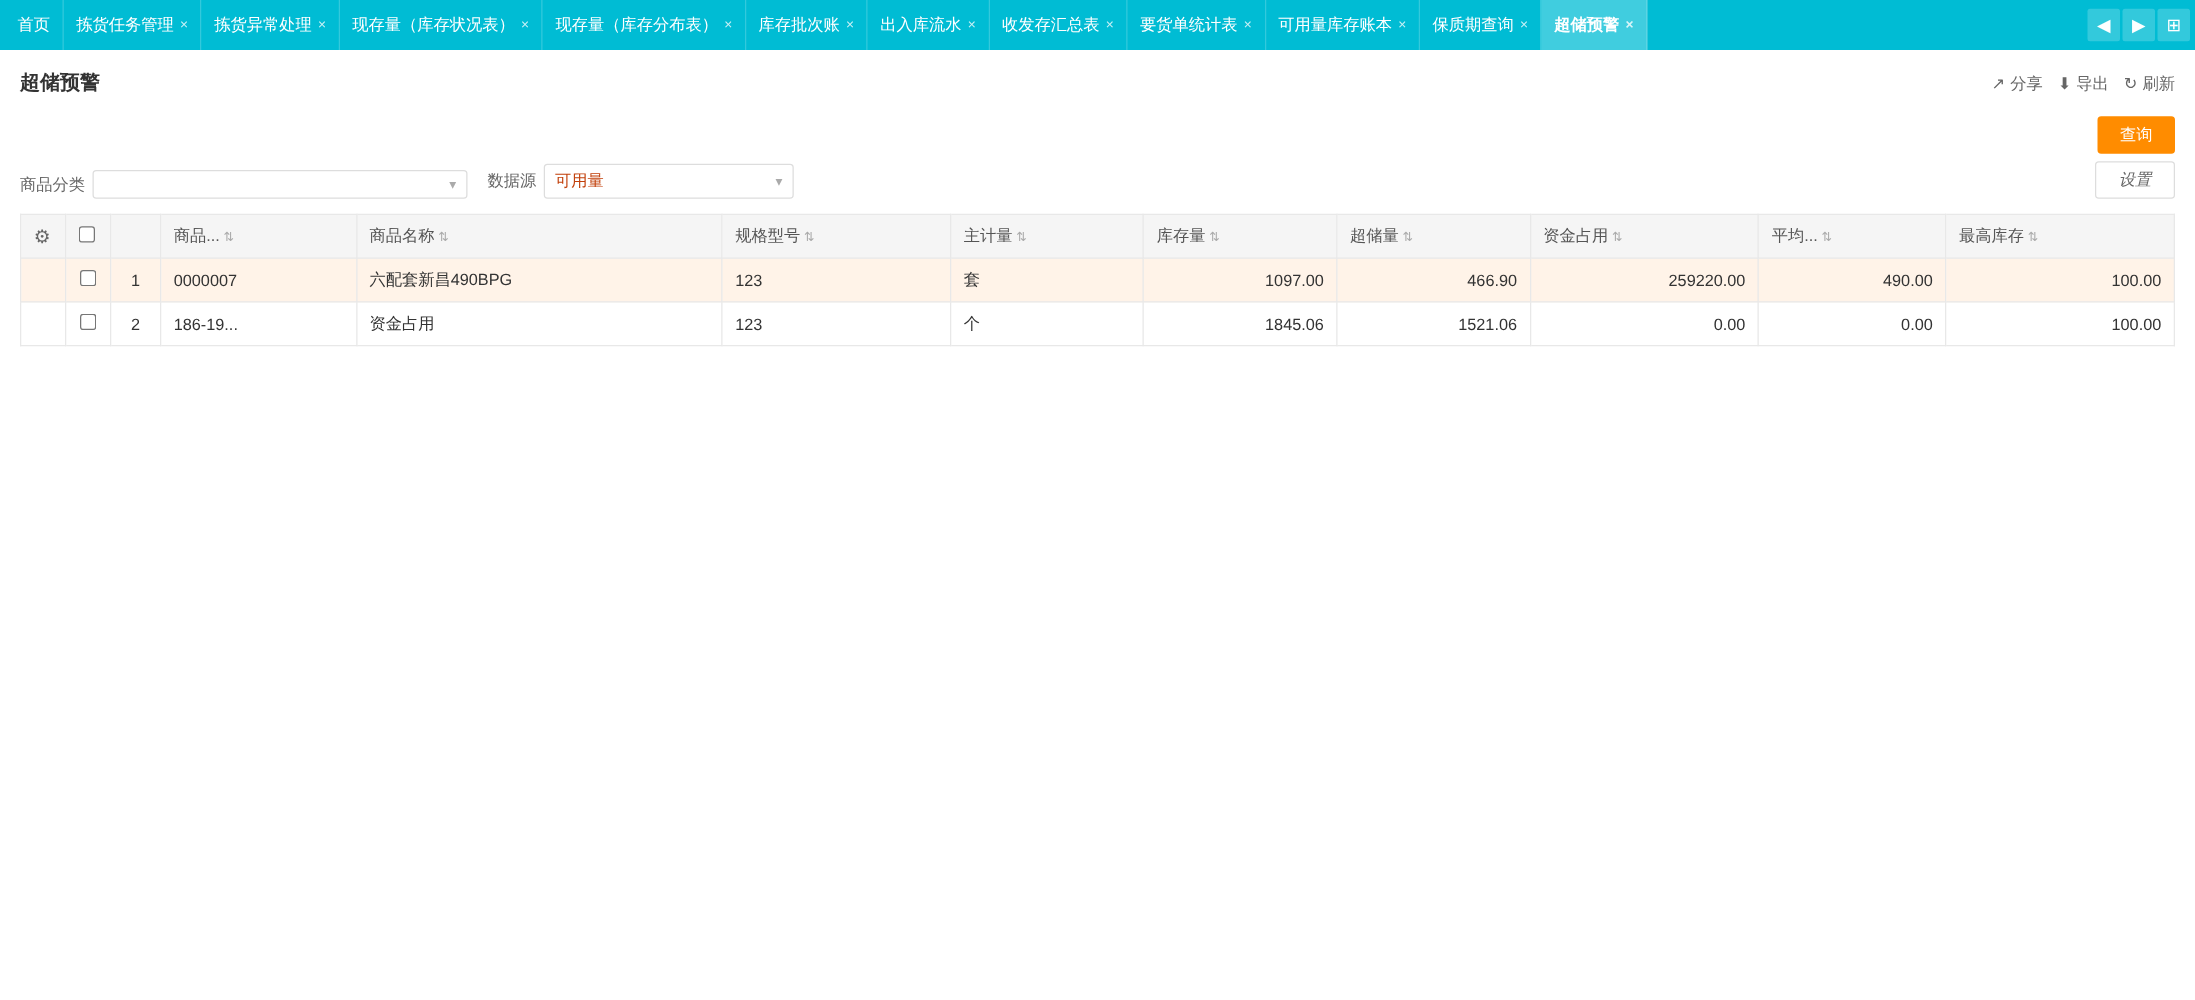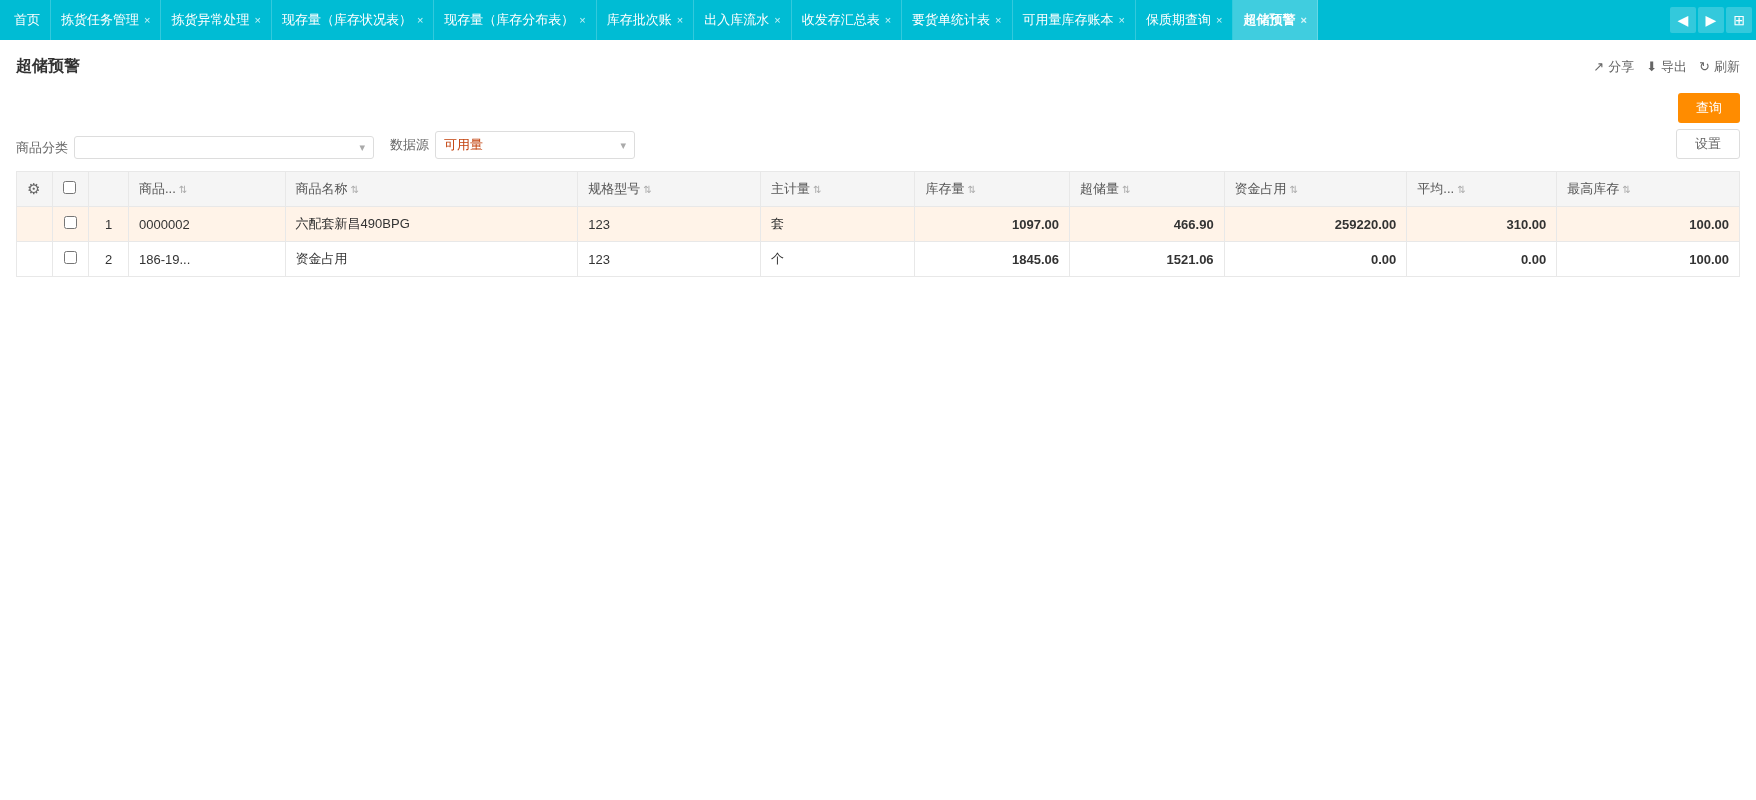--- a/index.html
+++ b/index.html
@@ -125,20 +125,21 @@
       margin-left: auto;
     }
     .btn-settings {
       background: #fff;
       color: #666;
       border: 1px solid #ddd;
       padding: 5px 18px;
       border-radius: 3px;
       cursor: pointer;
       font-size: 13px;
+      font-style: italic;
     }
 
     
     .data-table {
       width: 100%;
       border-collapse: collapse;
       font-size: 13px;
     }
     .data-table th {
       background: #f5f5f5;
@@ -169,21 +170,21 @@
 
     .th-gear {
       text-align: center;
       width: 36px;
     }
     .th-check {
       text-align: center;
       width: 36px;
     }
     .td-center { text-align: center; }
-    .td-num { text-align: right; font-weight: bold; }
+    .td-num { text-align: right; }
 
     .gear-icon { font-size: 15px; color: #666; cursor: pointer; }
     input[type="checkbox"] { cursor: pointer; }
 
     
     .datasource-label {
       color: #c2410c;
       font-size: 13px;
     }
   </style>
@@ -273,28 +274,28 @@
         <th>资金占用<span class="sort-icon">⇅</span></th>
         <th>平均...<span class="sort-icon">⇅</span></th>
         <th>最高库存<span class="sort-icon">⇅</span></th>
       </tr>
     </thead>
     <tbody id="table-body">
     <tr class="row-highlight">
     <td class="td-center"></td>
     <td class="td-center"><input type="checkbox" style=""></td>
     <td class="td-center">1</td>
-    <td>0000002</td>
+    <td>0000007</td>
     <td>六配套新昌490BPG</td>
     <td>123</td>
     <td>套</td>
     <td class="td-num">1097.00</td>
     <td class="td-num">466.90</td>
     <td class="td-num">259220.00</td>
-    <td class="td-num">310.00</td>
+    <td class="td-num">490.00</td>
     <td class="td-num">100.00</td>
   </tr>
         <tr class="row-normal">
     <td class="td-center"></td>
     <td class="td-center"><input type="checkbox" style=""></td>
     <td class="td-center">2</td>
     <td>186-19...</td>
     <td>资金占用</td>
     <td>123</td>
     <td>个</td>

